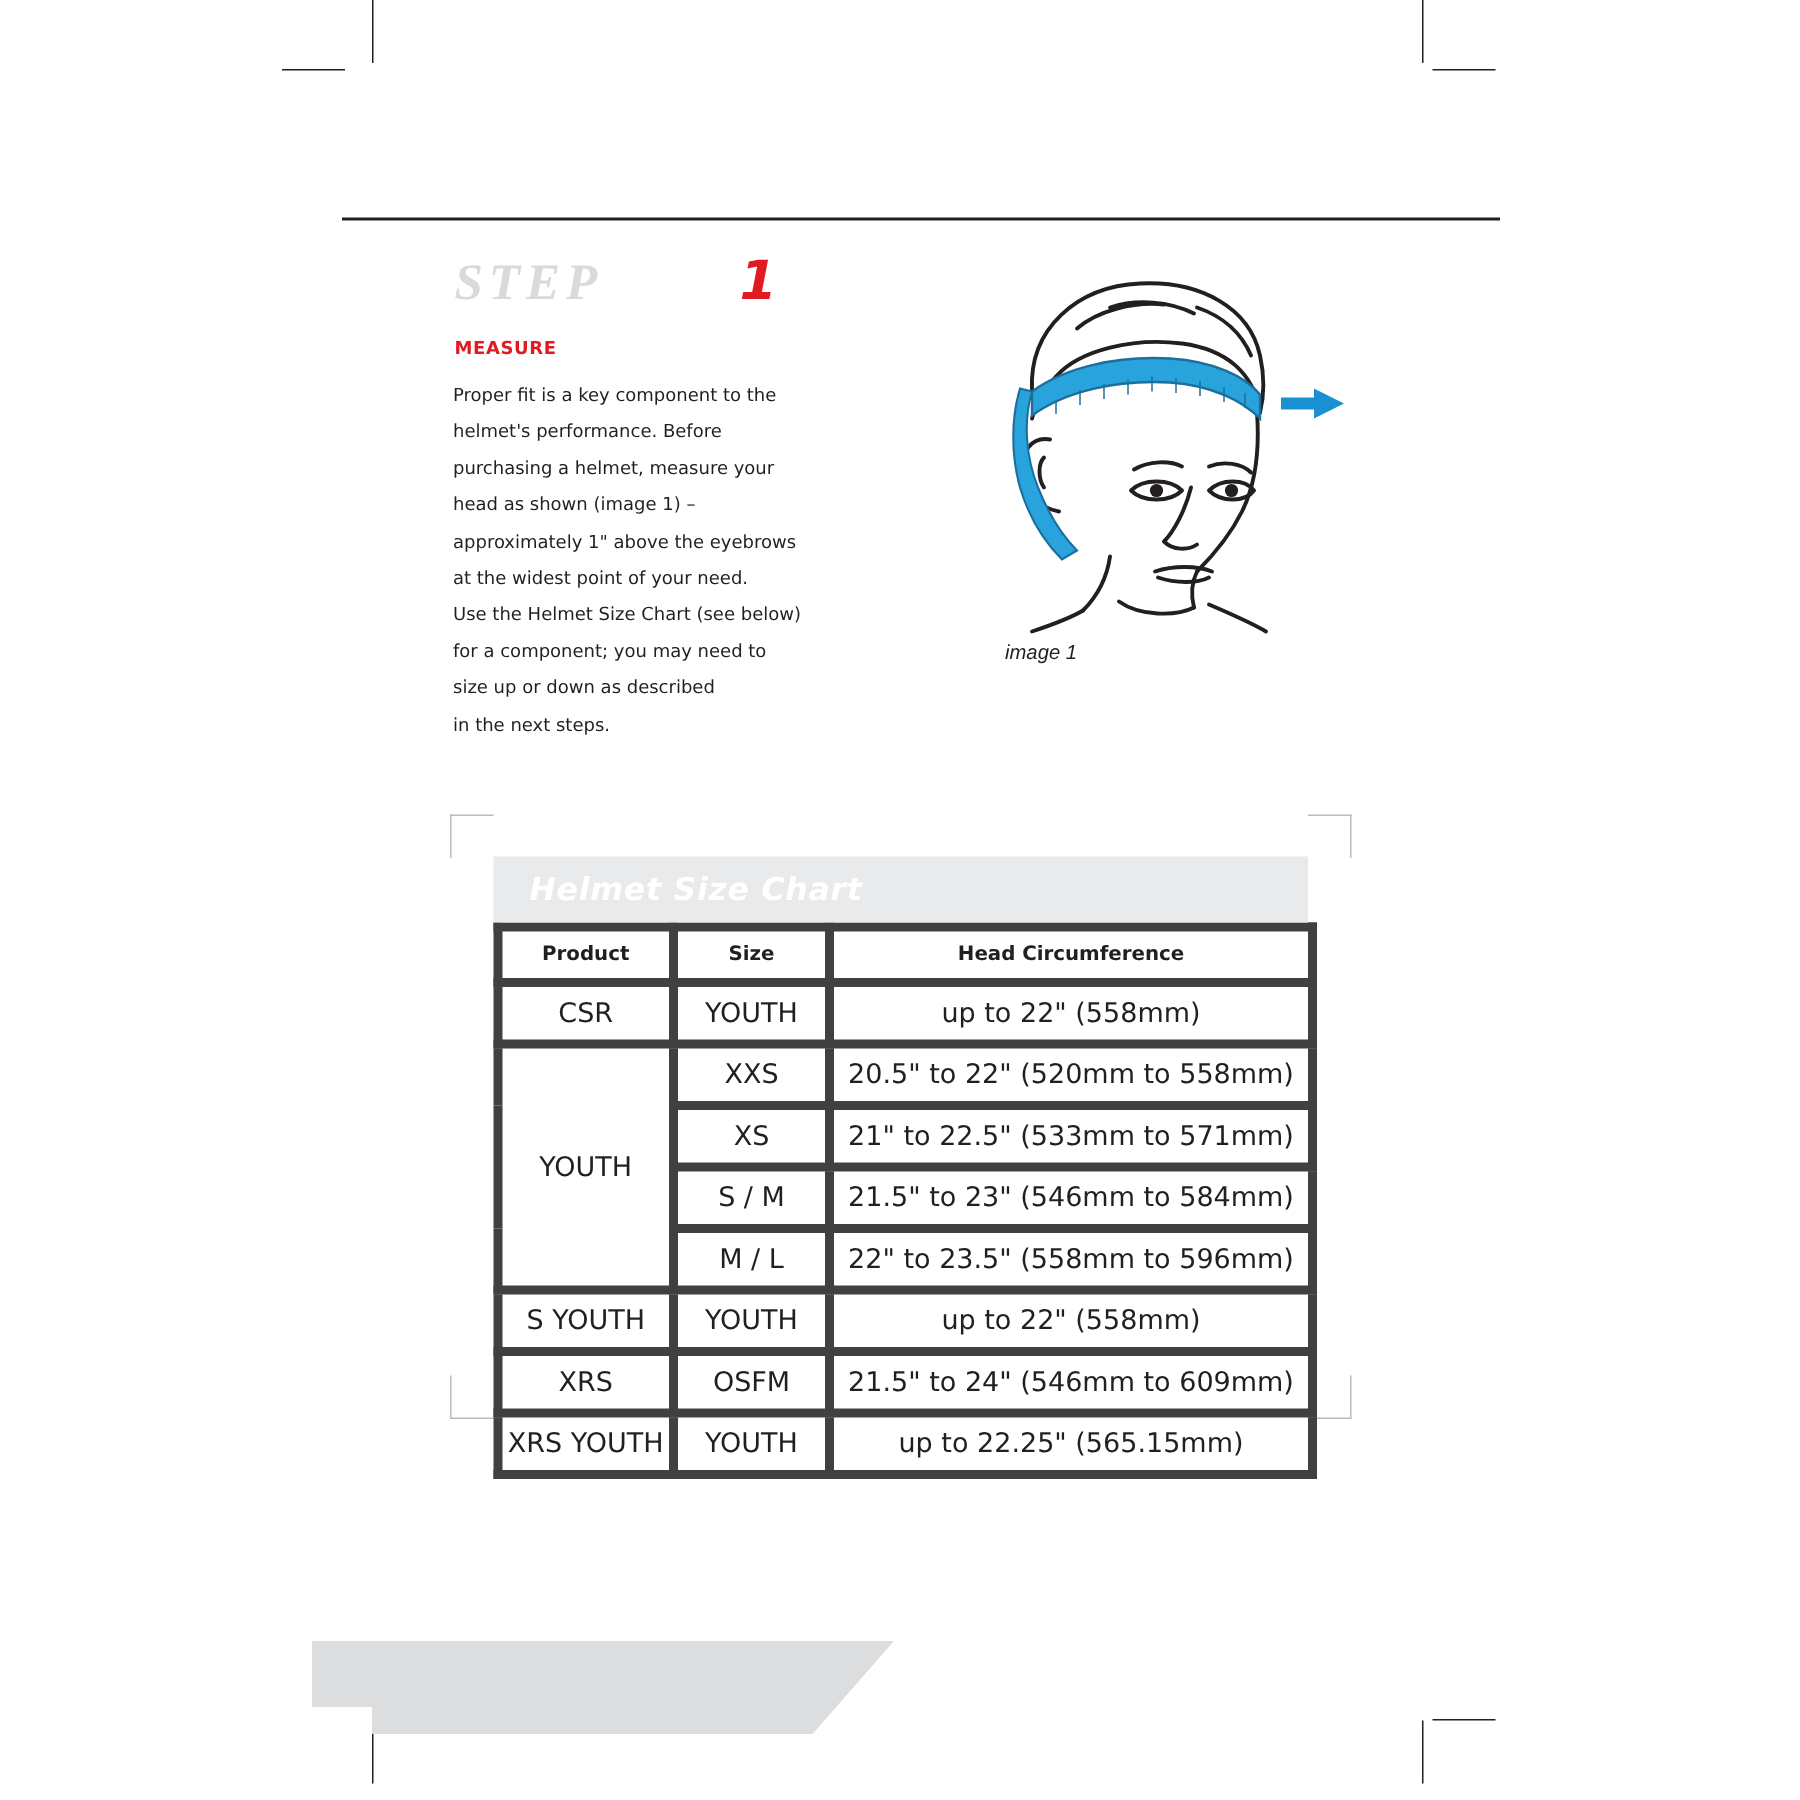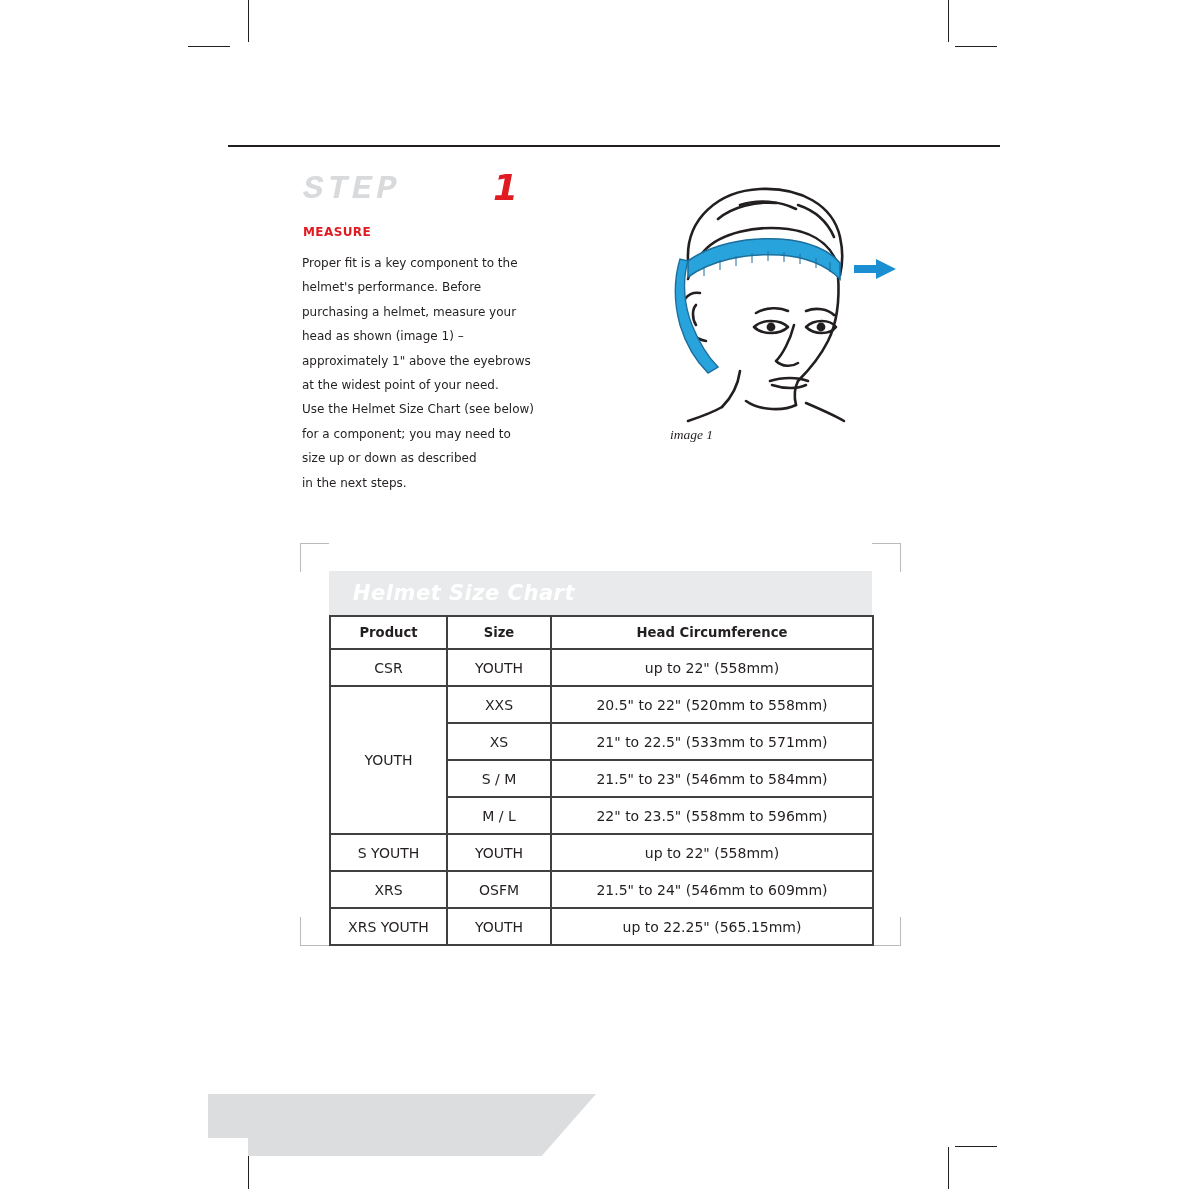--- a/index.html
+++ b/index.html
@@ -59,21 +59,21 @@
   }
 
   
   .step-wrap {
     position: absolute;
     left: 303px;
     top: 172px;
     height: 40px;
   }
   .step-word {
-    font-family: Liberation Mono, monospace;
+    font-family: Liberation Serif, serif;
     font-size: 34px;
     font-weight: bold;
     font-style: italic;
     letter-spacing: 4px;
     color: #d9dadb;
     line-height: 1;
   }
   .step-num {
     position: absolute;
     left: 190px;
@@ -116,21 +116,21 @@
     width: 290px;
     height: 250px;
   }
   .illus-caption {
     position: absolute;
     left: 670px;
     top: 427px;
     font-size: 13.5px;
     font-style: italic;
     color: #231f20;
-    font-family: Liberation Serif, serif;
+    font-family: Liberation Sans, sans-serif;
     text-align: center;
   }
 
   
   .bracket {
     position: absolute;
     border: 1px solid #b9bbbd;
   }
   .br-tl { left: 300px; top: 543px; width: 28px; height: 28px; border-right: none; border-bottom: none; }
   .br-tr { left: 872px; top: 543px; width: 28px; height: 28px; border-left: none; border-bottom: none; }
@@ -162,33 +162,33 @@
     letter-spacing: 0.5px;
   }
 
   table.size-chart {
     border-collapse: collapse;
     width: 543px;
     table-layout: fixed;
   }
   table.size-chart th,
   table.size-chart td {
-    border: 2px solid #404040;
+    border: 6px solid #404040;
     text-align: center;
     font-family: "DejaVu Sans", sans-serif;
     color: #231f20;
   }
   table.size-chart th {
     font-size: 13.2px;
     font-weight: bold;
     height: 31px;
     padding: 0;
   }
   table.size-chart td {
-    font-size: 14px;
+    font-size: 18px;
     height: 35px;
     padding: 0;
   }
   col.c-product { width: 117px; }
   col.c-size { width: 104px; }
   col.c-circ { width: 322px; }
 
   
   .bottom-shape {
     position: absolute;

